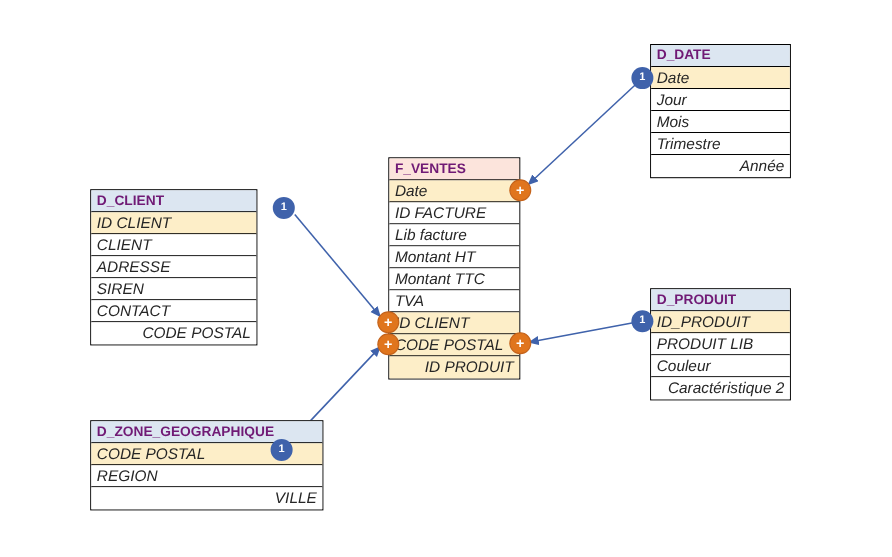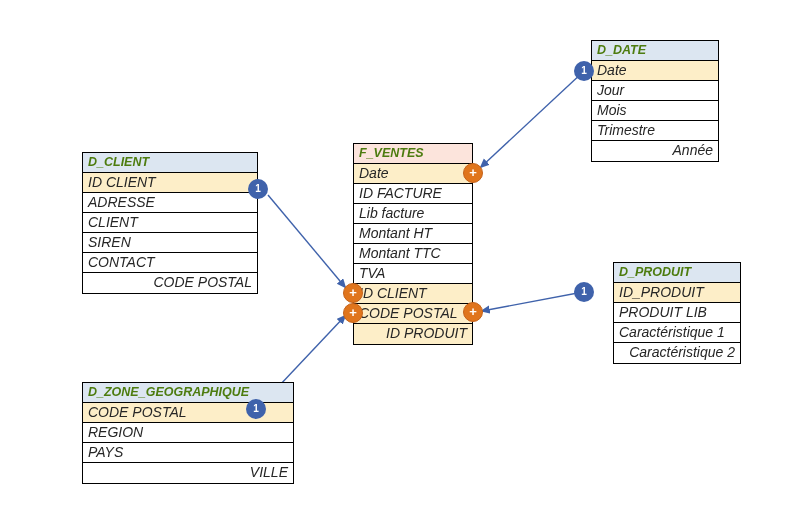--- a/index.html
+++ b/index.html
@@ -25,30 +25,29 @@
   }
   .tbl {
     position: absolute;
     border: 1px solid #000000;
     box-sizing: border-box;
     background: #ffffff;
   }
   .tbl-title {
     font-size: 12.5px;
     font-weight: bold;
-    color: #4d7c0f;
+    color: #701a75;
     background: #dce6f1;
     border-bottom: 1px solid #000000;
     padding: 2px 5px 3px 5px;
     height: 20px;
     line-height: 15px;
     box-sizing: border-box;
     white-space: nowrap;
     overflow: hidden;
-    font-style: italic;
   }
   .tbl-title.fact {
     background: #fce4dc;
   }
   .tbl-row {
     font-size: 14px;
     color: #262626;
     background: #ffffff;
     border-bottom: 1px solid #000000;
     padding: 2px 5px 3px 5px;
@@ -104,36 +103,35 @@
       <marker id="arrowhead" markerWidth="7" markerHeight="7" refX="5.6" refY="3" orient="auto">
         <path d="M0,0 L7,3 L0,6 z" fill="#3f62ab"></path>
       </marker>
     </defs>
     <line x1="268" y1="195" x2="345" y2="287" stroke="#3f62ab" stroke-width="1.4" marker-end="url(#arrowhead)"></line>
     <line x1="262" y1="404" x2="345" y2="316" stroke="#3f62ab" stroke-width="1.4" marker-end="url(#arrowhead)"></line>
     <line x1="583" y1="72" x2="481" y2="167" stroke="#3f62ab" stroke-width="1.4" marker-end="url(#arrowhead)"></line>
     <line x1="583" y1="292" x2="482" y2="311" stroke="#3f62ab" stroke-width="1.4" marker-end="url(#arrowhead)"></line>
   </svg>
 
-  <div class="tbl" style="left:82px; top:152px; width:176px;">
+  <div class="tbl" style="left:82px; top:172px; width:152px;">
     <div class="tbl-title">D_CLIENT</div>
     <div class="tbl-row key">ID CLIENT</div>
+    <div class="tbl-row">CLIENT</div>
     <div class="tbl-row">ADRESSE</div>
-    <div class="tbl-row">CLIENT</div>
     <div class="tbl-row">SIREN</div>
     <div class="tbl-row">CONTACT</div>
     <div class="tbl-row">CODE POSTAL</div>
   </div>
   <div class="badge-one" style="left:248px; top:179px;">1</div>
 
   <div class="tbl" style="left:82px; top:382px; width:212px;">
     <div class="tbl-title">D_ZONE_GEOGRAPHIQUE</div>
     <div class="tbl-row key">CODE POSTAL</div>
     <div class="tbl-row">REGION</div>
-    <div class="tbl-row">PAYS</div>
     <div class="tbl-row">VILLE</div>
   </div>
   <div class="badge-one" style="left:246px; top:399px;">1</div>
 
   <div class="tbl" style="left:353px; top:143px; width:120px;">
     <div class="tbl-title fact">F_VENTES</div>
     <div class="tbl-row key">Date</div>
     <div class="tbl-row">ID FACTURE</div>
     <div class="tbl-row">Lib facture</div>
     <div class="tbl-row">Montant HT</div>
@@ -152,22 +150,22 @@
   <div class="tbl" style="left:591px; top:40px; width:128px;">
     <div class="tbl-title">D_DATE</div>
     <div class="tbl-row key">Date</div>
     <div class="tbl-row">Jour</div>
     <div class="tbl-row">Mois</div>
     <div class="tbl-row">Trimestre</div>
     <div class="tbl-row">Année</div>
   </div>
   <div class="badge-one" style="left:574px; top:61px;">1</div>
 
-  <div class="tbl" style="left:591px; top:262px; width:128px;margin-left:22px;">
+  <div class="tbl" style="left:591px; top:262px; width:128px;">
     <div class="tbl-title">D_PRODUIT</div>
     <div class="tbl-row key">ID_PRODUIT</div>
     <div class="tbl-row">PRODUIT LIB</div>
-    <div class="tbl-row">Caractéristique 1</div>
+    <div class="tbl-row">Couleur</div>
     <div class="tbl-row">Caractéristique 2</div>
   </div>
   <div class="badge-one" style="left:574px; top:282px;">1</div>
 
 </div>
 
 </body></html>

